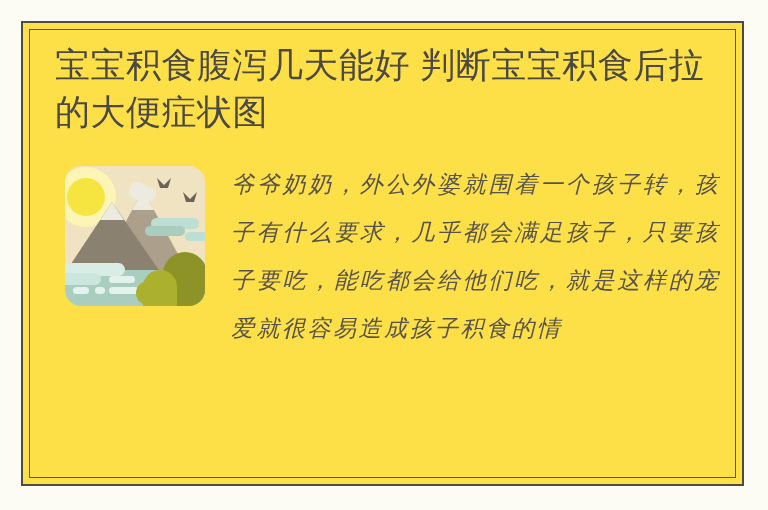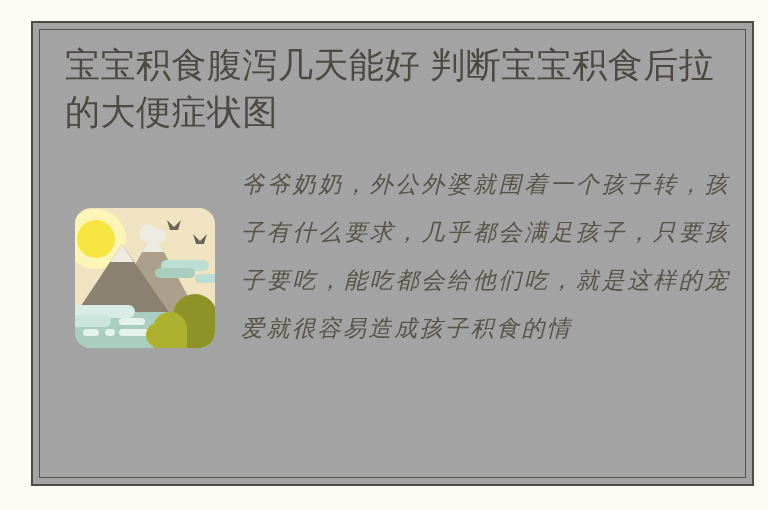--- a/index.html
+++ b/index.html
@@ -10,27 +10,27 @@
     width: 768px;
     height: 510px;
     background: #FCFCF4;
     font-family: "Liberation Sans", "DejaVu Sans", sans-serif;
     overflow: hidden;
   }
 
   
   #article-card {
     position: absolute;
-    left: 31px;
+    left: 21px;
     top: 21px;
     width: 723px;
     height: 465px;
     box-sizing: border-box;
     border: 2px solid #4E4C42;
-    background: #a3a3a3;
+    background: #fde047;
   }
   #article-card-inner-rule {
     position: absolute;
     left: 6px;
     top: 6px;
     right: 6px;
     bottom: 6px;
     border: 1px solid #55534A;
     pointer-events: none;
   }
@@ -52,21 +52,21 @@
     line-height: 47px;
     font-weight: normal;
     color: #4B4941;
     letter-spacing: 0.5px;
     white-space: pre-wrap;
     font-family: "Liberation Sans", "DejaVu Sans", sans-serif;
   }
 
   #article-body-row {
     display: flex;
-    align-items: center;
+    align-items: flex-start;
     margin-top: 25px;
   }
 
   
   #article-thumbnail {
     position: relative;
     flex: 0 0 auto;
     width: 152px;
     height: 152px;
     margin-left: 4px;

